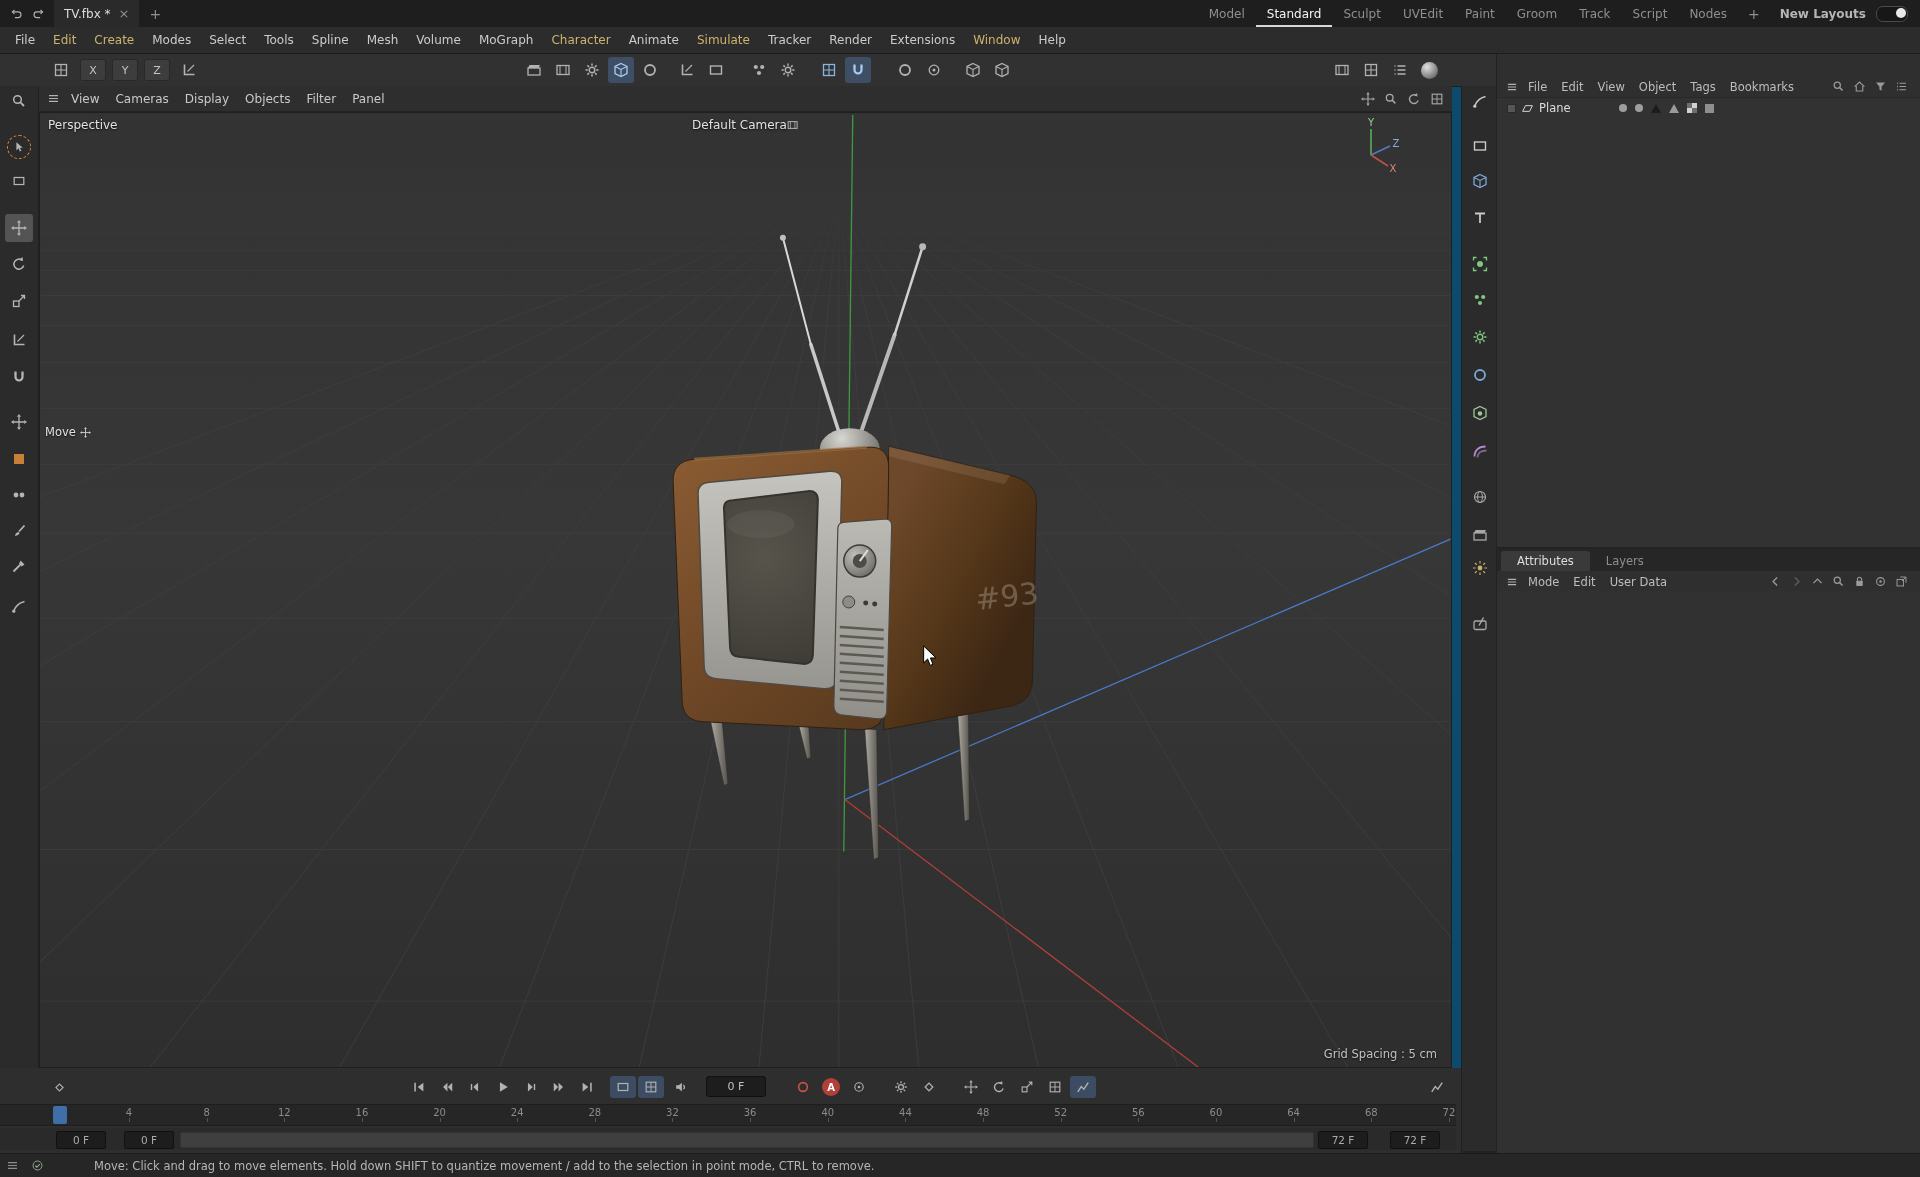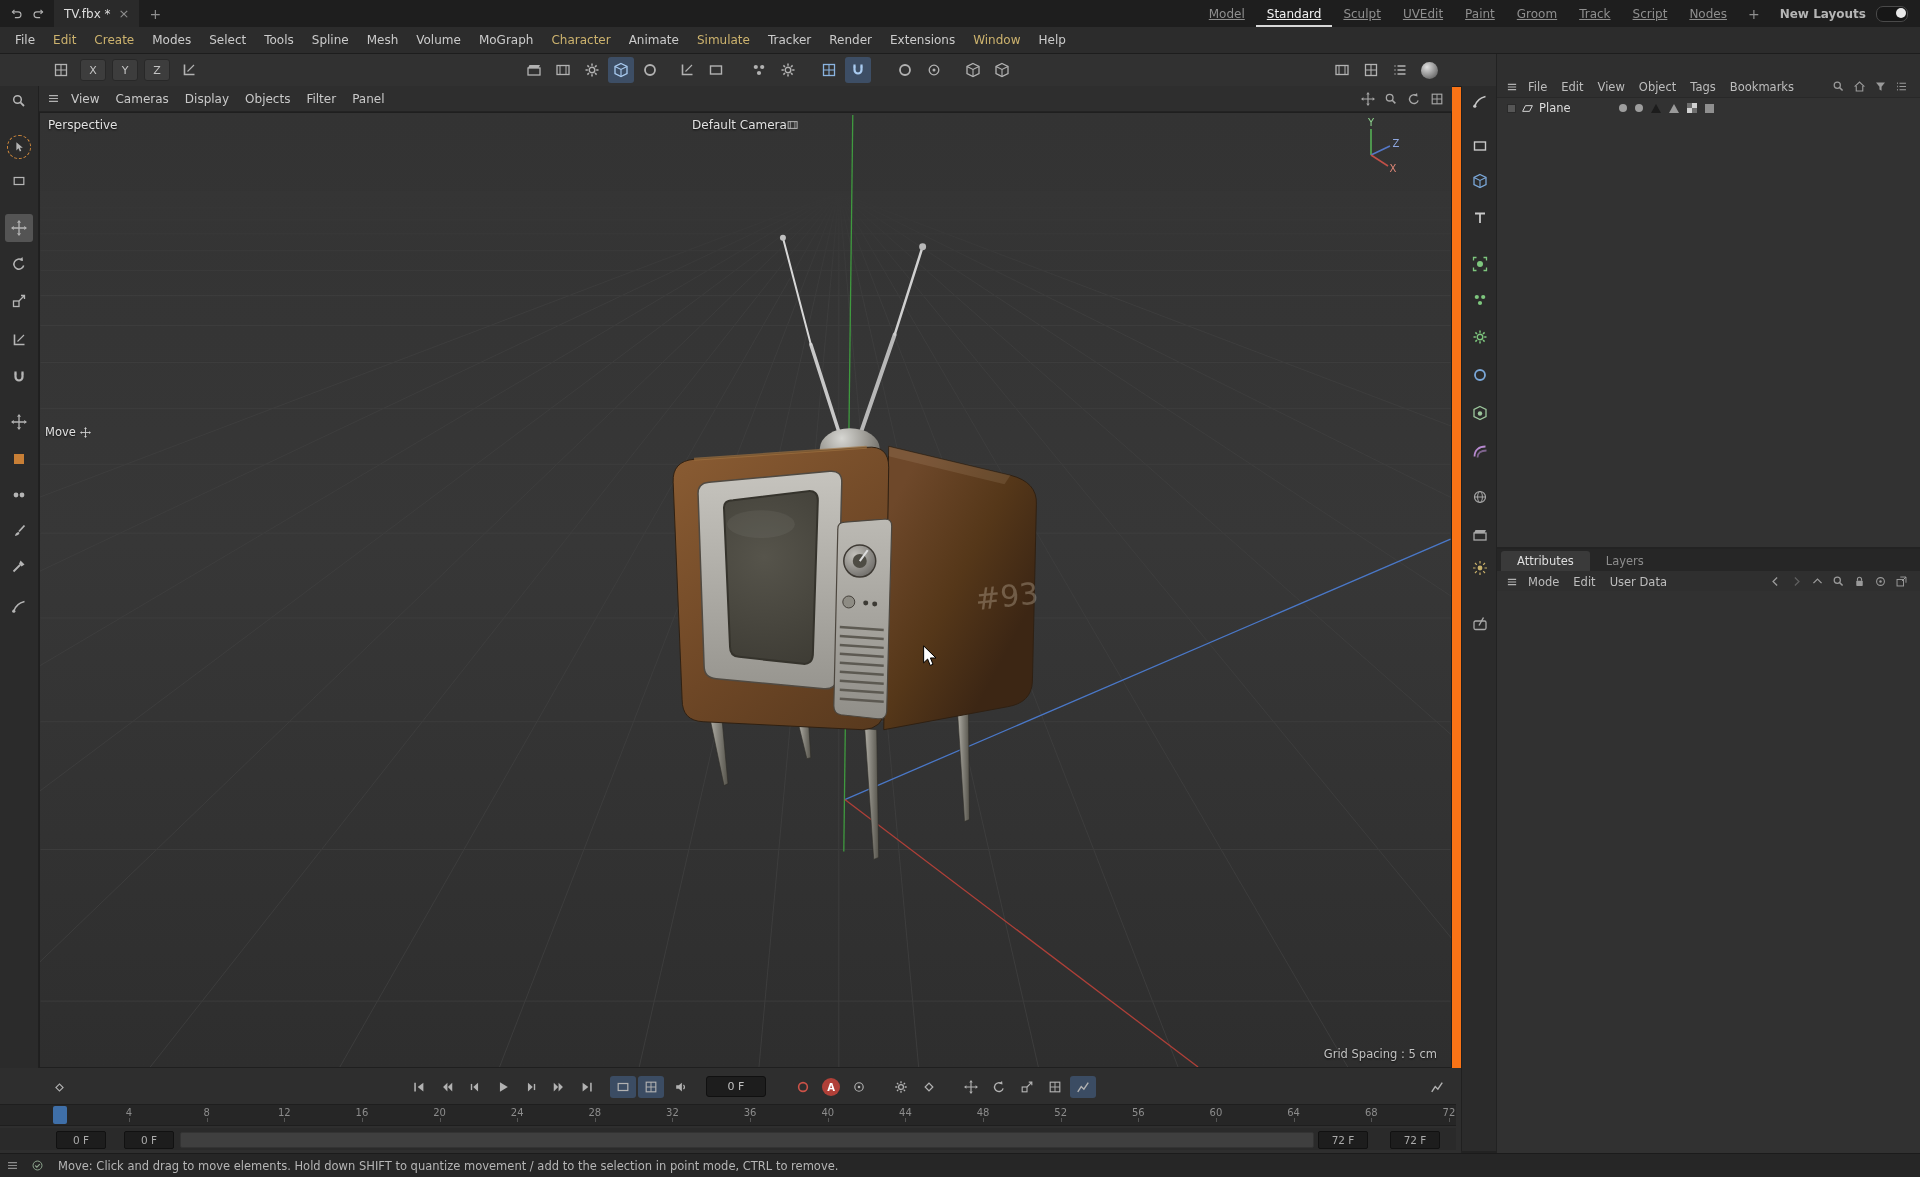--- a/index.html
+++ b/index.html
@@ -1,32 +1,32 @@
 <!DOCTYPE html>
 <html><head>
 <meta charset="utf-8">
 <style>
   html,body{margin:0;padding:0;background:#222;}
   body{width:1920px;height:1177px;overflow:hidden;font-family:"DejaVu Sans","Liberation Sans",sans-serif;font-size:12px;color:#c9c9c9;-webkit-font-smoothing:antialiased;}
-  #app{position:relative;width:1920px;height:1093px;background:#f97316;}
+  #app{position:relative;width:1920px;height:1093px;background:#0c4a6e;}
   .ic{display:block;fill:none;stroke:currentColor;}
   .s16{width:16px;height:16px}.s14{width:14px;height:14px}.s13{width:13px;height:13px}.s12{width:12px;height:12px}.s11{width:11px;height:11px}
   .ib{display:flex;align-items:center;justify-content:center;width:26px;height:26px;color:#b2b2b2;border-radius:3px;}
   .act-blue{background:rgba(88,140,210,.32);color:#a9cbf0;}
   .act-tool{background:#545454;color:#eaeaea;}
   .orange{color:#d0893c;}
 
   
   #tabbar{position:absolute;left:0;top:0;width:1920px;height:27px;background:#1e1e1e;border-bottom:1px solid #141414;display:flex;align-items:center;}
   #tabbar .hist{display:flex;gap:2px;padding:0 6px;color:#7d7d7d;}
   .doc-tab{display:flex;align-items:center;gap:8px;height:100%;padding:0 10px;background:#2a2a2a;color:#dcdcdc;}
   .doc-tab .close{color:#8f8f8f;font-size:13px;}
   .add-tab{padding:0 10px;color:#8f8f8f;font-size:14px;}
   .layouts{margin-left:auto;display:flex;align-items:center;height:100%;}
-  .layout{padding:0 11px;color:#8f8f8f;height:100%;display:flex;align-items:center;text-decoration:underline;}
+  .layout{padding:0 11px;color:#8f8f8f;height:100%;display:flex;align-items:center;}
   .layouts .layout:nth-of-type(2){color:#f2f2f2;box-shadow:inset 0 -2px 0 #d8d8d8;}
   .add-layout{padding:0 10px;color:#8f8f8f;font-size:14px;}
   .newlayouts{color:#b5b5b5;padding:0 10px;font-weight:bold;}
   .switch{position:relative;width:30px;height:14px;border-radius:7px;background:#171717;border:1px solid #4a4a4a;margin-right:12px;}
   .switch::after{content:"";position:absolute;right:1px;top:1px;width:10px;height:10px;border-radius:50%;background:#e9e9e9;}
 
   
   #menubar{position:absolute;left:0;top:27px;width:1920px;height:27px;background:#2c2c2c;border-bottom:1px solid #1d1d1d;display:flex;align-items:center;padding-left:6px;box-sizing:border-box;}
   .mi{padding:0 9px;color:#cbcbcb;}
   #menubar .mi:nth-of-type(2),#menubar .mi:nth-of-type(3),#menubar .mi:nth-of-type(11),#menubar .mi:nth-of-type(13),#menubar .mi:nth-of-type(17){color:#cdb36e;}
@@ -96,21 +96,21 @@
   .ticks{position:absolute;left:116px;top:2px;width:1346px;display:flex;justify-content:space-between;}
   .tick{width:26px;text-align:center;font-size:10px;color:#8c8c8c;position:relative;}
   .tick::after{content:"";position:absolute;left:50%;bottom:-4px;width:1px;height:4px;background:#555;}
   #rangebar{position:absolute;left:0;top:60px;width:1456px;height:22px;background:#2a2a2a;}
   .rf{position:absolute;top:3px;width:48px;height:16px;background:#1d1d1d;border:1px solid #111;border-radius:2px;color:#ababab;font-size:10.5px;display:flex;align-items:center;justify-content:center;}
   .rbar{position:absolute;left:180px;top:4px;width:1132px;height:14px;background:#3f3f3f;border-radius:2px;border:1px solid #333;}
 
   
   #statusbar{position:absolute;left:0;top:1153px;width:1920px;height:24px;background:#262626;border-top:1px solid #1b1b1b;display:flex;align-items:center;box-sizing:border-box;}
   #statusbar .sic{padding:0 6px;color:#8d8d8d;display:flex;align-items:center;}
-  .status-text{color:#b5b5b5;font-size:11.5px;padding-left:8px;}
+  .status-text{color:#b5b5b5;font-size:11.5px;padding-left:8px;margin-left:36px;}
 </style>
 </head>
 <body>
 
 <svg width="0" height="0" style="position:absolute">
 <defs>
 <symbol id="i-menu" viewBox="0 0 16 16">
         <path d="M2.5 4.5h11M2.5 8h11M2.5 11.5h11" stroke-width="1.4"></path>
       </symbol>
 <symbol id="i-undo" viewBox="0 0 16 16">

